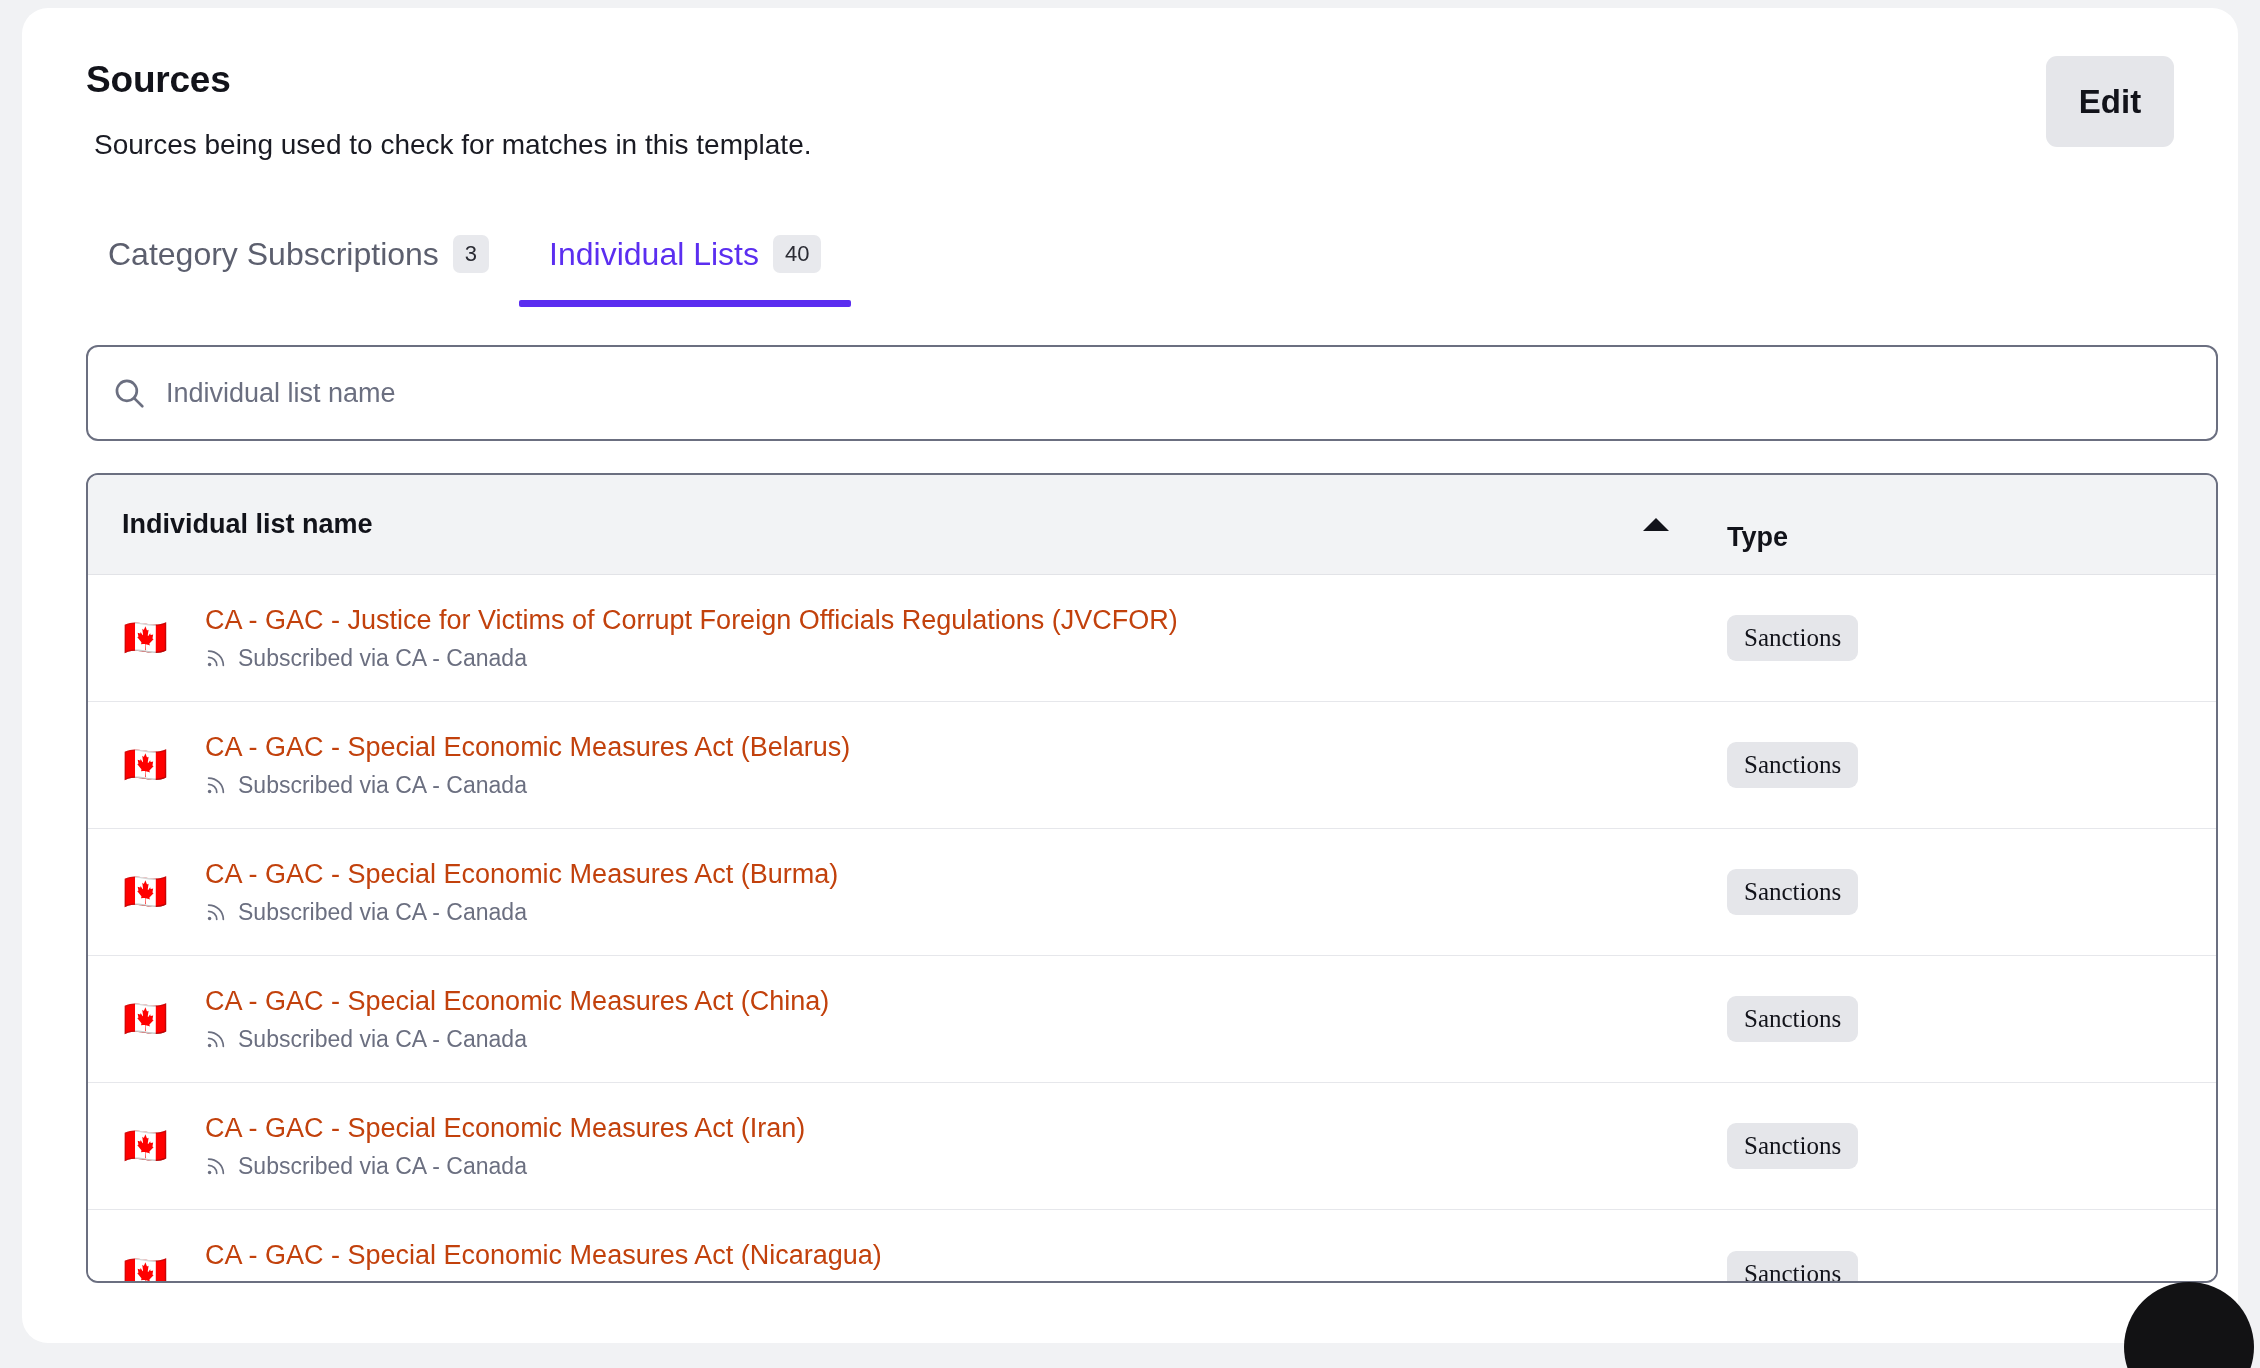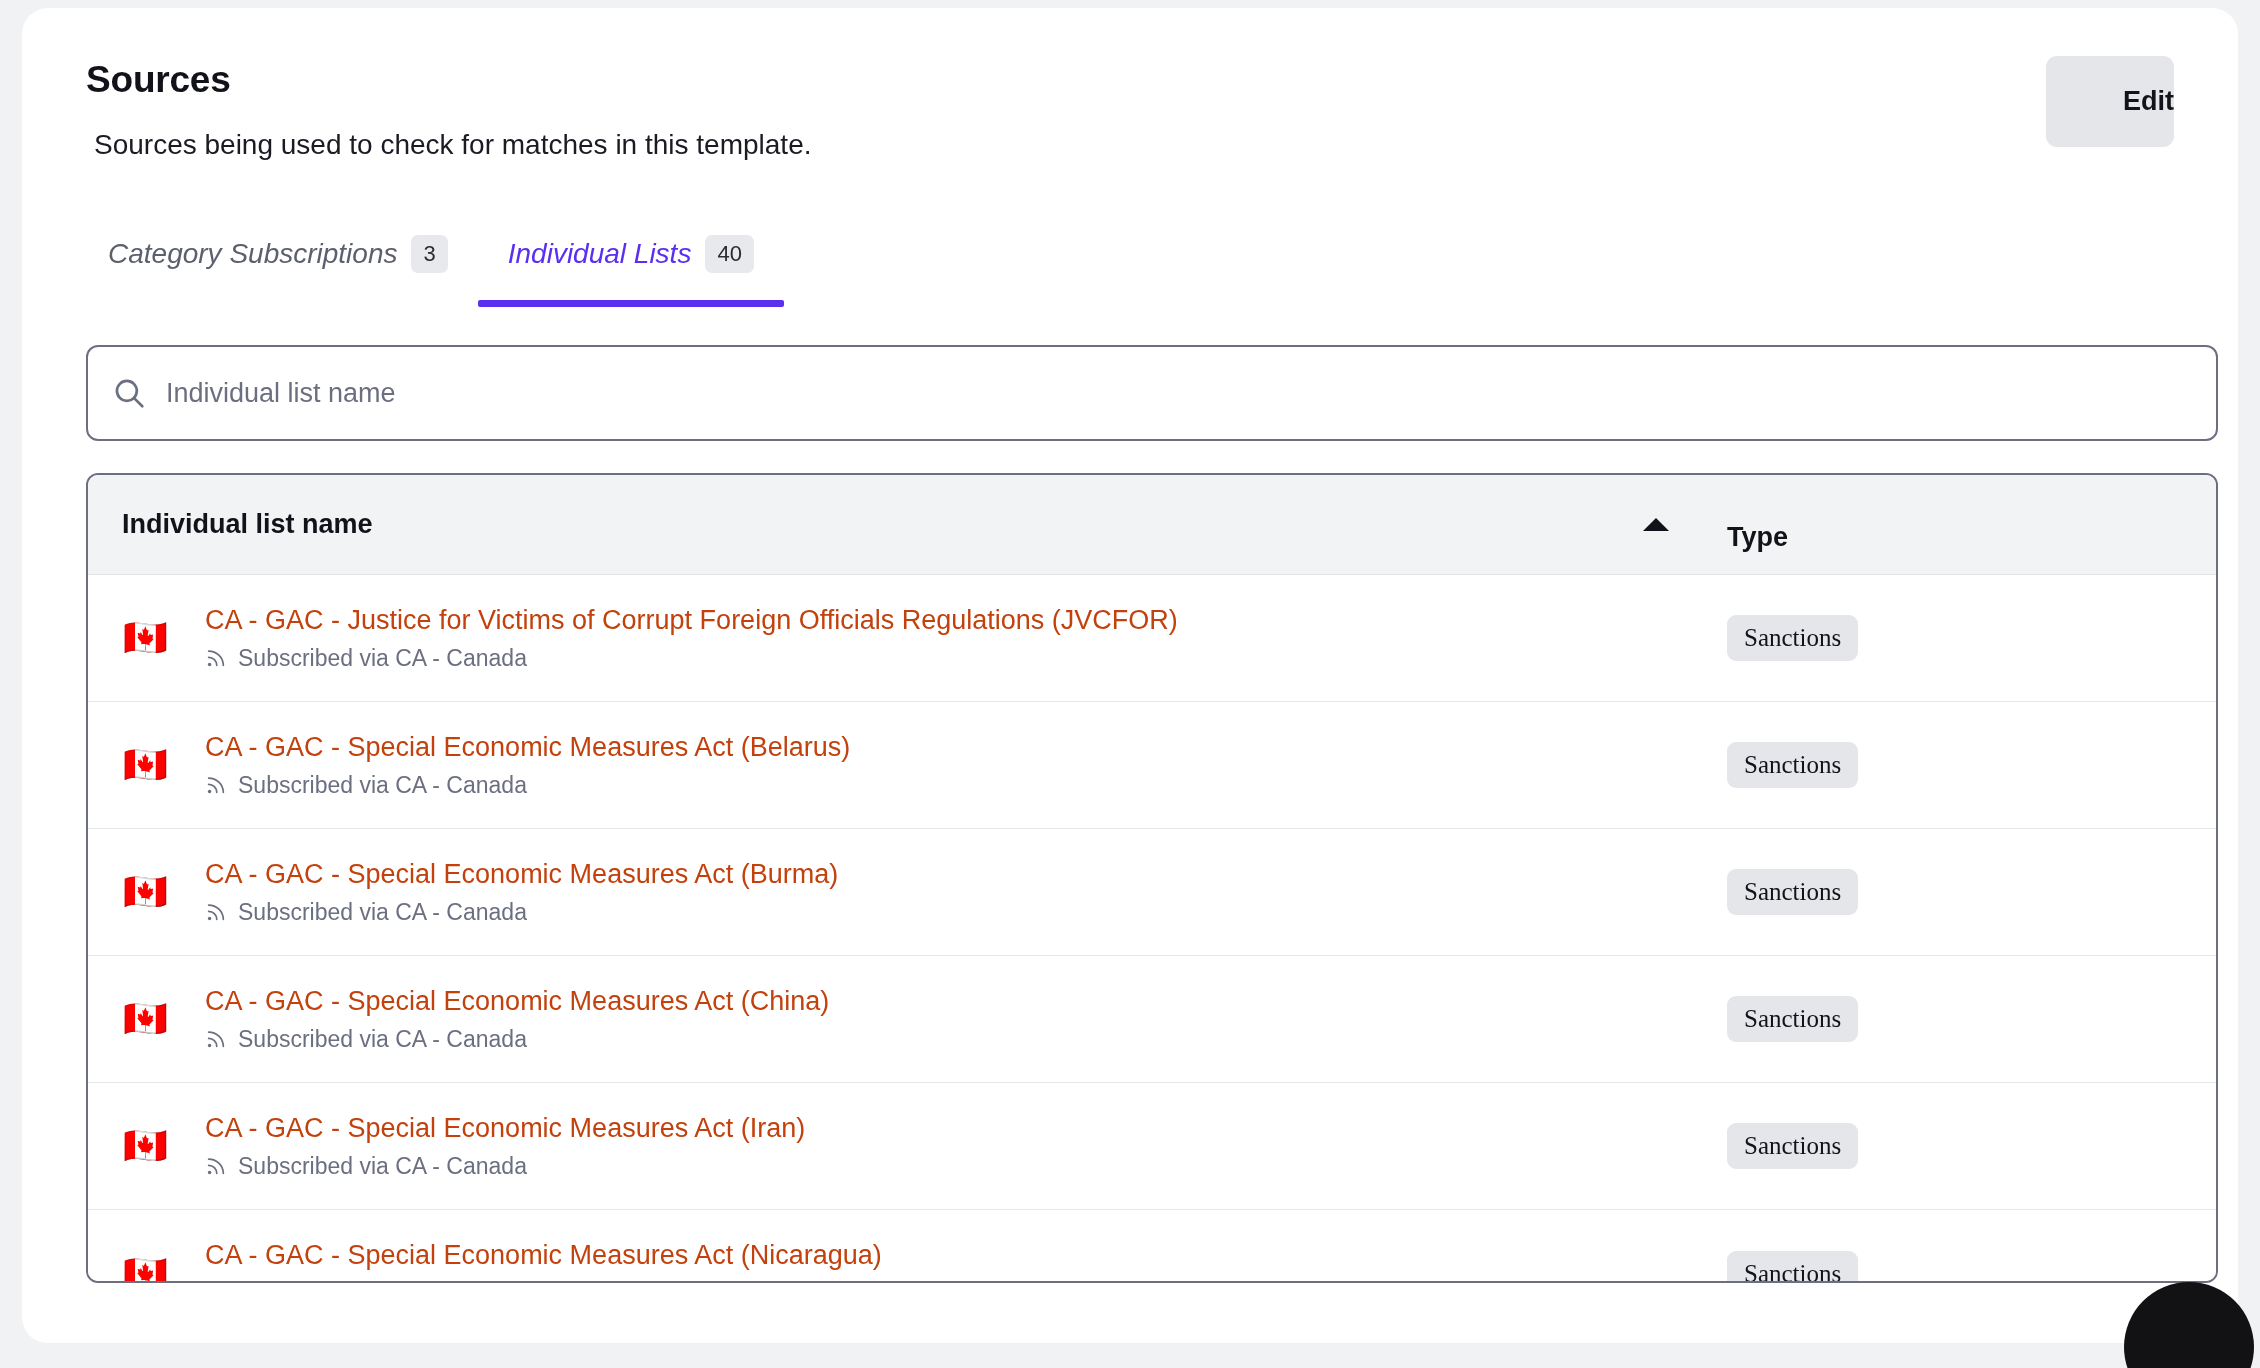--- a/index.html
+++ b/index.html
@@ -62,25 +62,24 @@
   .edit-button {
     position: absolute;
     right: 0;
     top: -4px;
     width: 128px;
     height: 91px;
     background: #e5e6ea;
     border: none;
     border-radius: 11px;
     font-family: "Liberation Sans", sans-serif;
-    font-size: 27px;
+    font-size: 33px;
     font-weight: 700;
     color: #12131a;
     cursor: pointer;
-    text-align: right;
   }
 
   
   .tabs {
     margin-top: 56px;
     display: flex;
     align-items: flex-end;
     gap: 0;
     height: 88px;
   }
@@ -94,24 +93,23 @@
     cursor: pointer;
     position: relative;
     background: transparent;
     border: none;
     font-family: "Liberation Sans", sans-serif;
   }
 
   .tab:first-child { padding-left: 22px; }
 
   .tab-label {
-    font-size: 28px;
+    font-size: 32px;
     color: #5c5f6e;
     white-space: nowrap;
-    font-style: italic;
   }
 
   .tab-badge {
     background: #e8e9ed;
     color: #2a2b33;
     border-radius: 7px;
     font-size: 22px;
     padding: 4px 12px;
     min-width: 34px;
     text-align: center;

